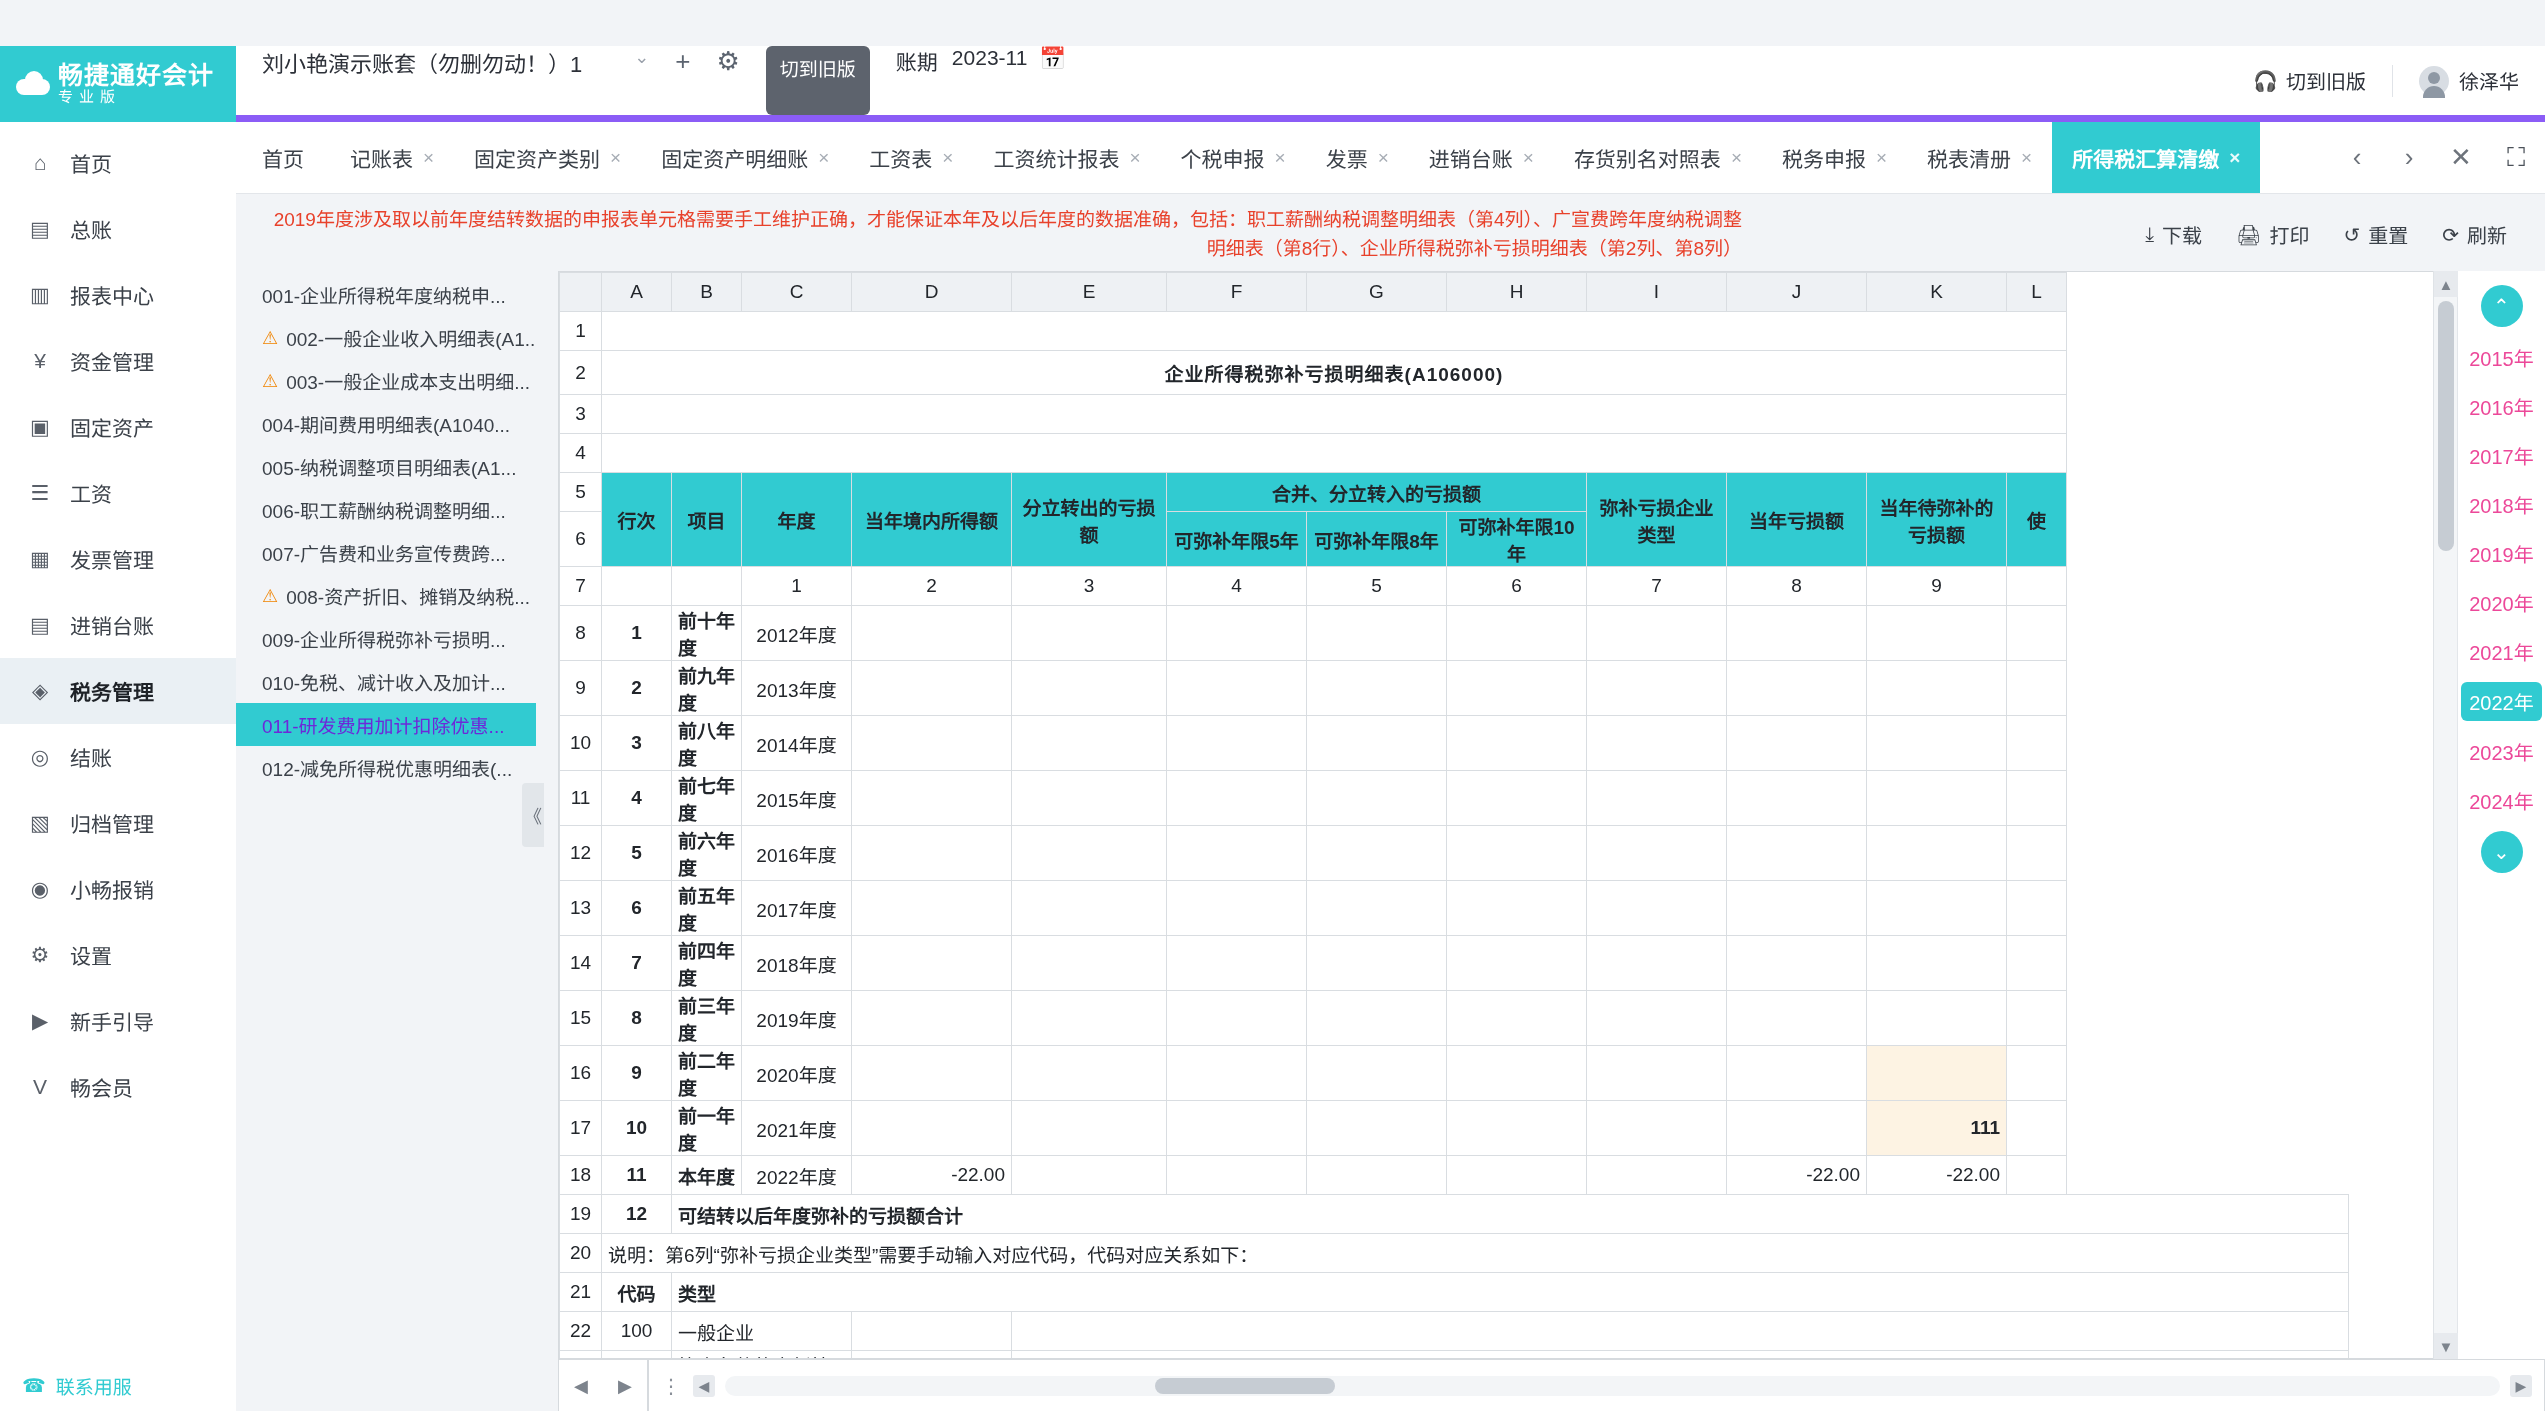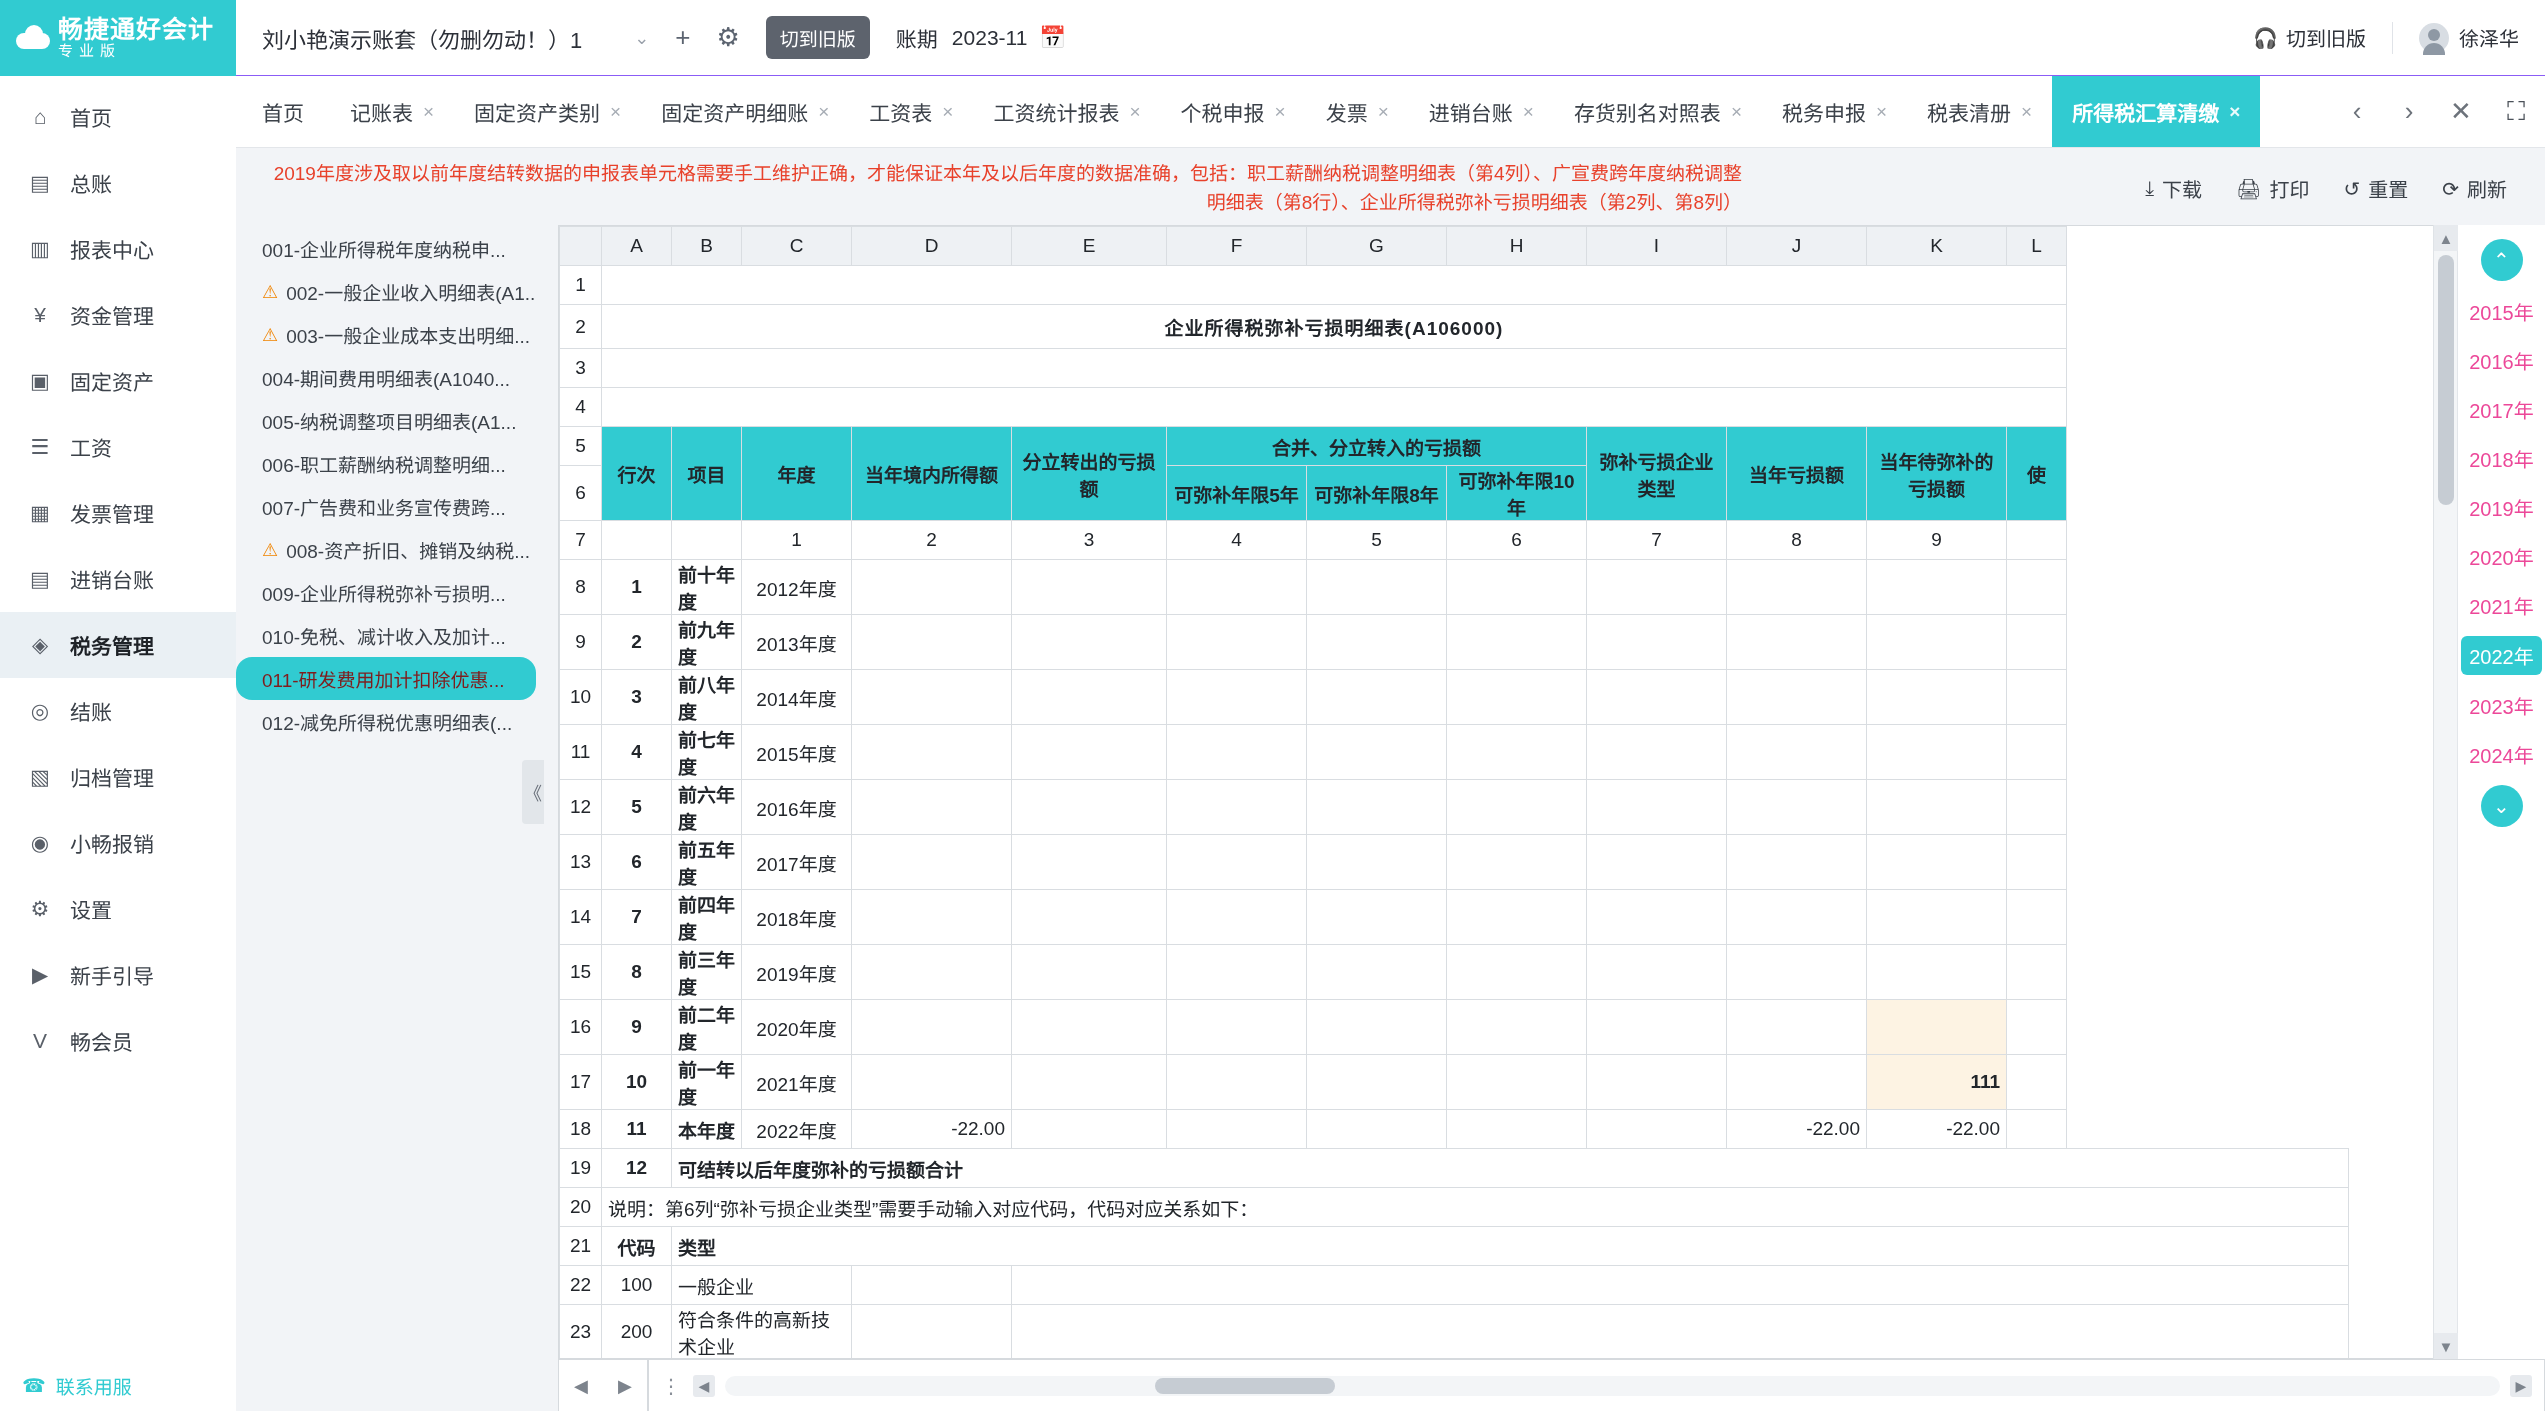--- a/index.html
+++ b/index.html
@@ -6,21 +6,21 @@
   html, body {
     margin: 0; padding: 0;
     width: 2545px; height: 1411px;
     overflow: hidden;
     font-family: "Liberation Sans", "DejaVu Sans", sans-serif;
     background: #f2f4f7;
   }
   .app { position: relative; width: 2545px; height: 1411px; display: flex; flex-direction: column; }
 
   
-  .topbar { height: 76px; background: #ffffff; display: flex; align-items: center; flex: 0 0 76px; border-bottom: 1px solid #8b5cf6; }
+  .topbar { height: 76px; background: #ffffff; display: flex; flex: 0 0 76px; border-bottom: 7px solid #8b5cf6; margin-top: 46px; }
   .logo-box { width: 236px; height: 76px; background: #31cbd1; color: #fff; display: flex; align-items: center; padding-left: 16px; gap: 8px; }
   .logo-cloud { width: 34px; height: 26px; position: relative; }
   .logo-cloud::before { content: ""; position: absolute; left: 0; bottom: 2px; width: 34px; height: 16px; background: #fff; border-radius: 10px; }
   .logo-cloud::after { content: ""; position: absolute; left: 9px; top: 0; width: 18px; height: 18px; background: #fff; border-radius: 50%; }
   .logo-text { display: flex; flex-direction: column; line-height: 1.08; }
   .logo-main { font-size: 25px; font-weight: bold; letter-spacing: 1px; }
   .logo-sub { font-size: 15px; letter-spacing: 6px; }
 
   .acct-name { font-size: 22px; color: #2c3038; margin-left: 26px; white-space: nowrap; }
   .caret-down { margin-left: 52px; color: #9aa1ab; font-size: 18px; cursor: pointer; }
@@ -66,21 +66,21 @@
   .notice { color: #e8412b; font-size: 19px; line-height: 1.5; max-width: 1480px; }
   .notice-actions { margin-left: auto; display: flex; align-items: center; gap: 34px; padding-right: 12px; padding-top: 14px; }
   .na { display: flex; align-items: center; gap: 8px; font-size: 20px; color: #3b4149; cursor: pointer; }
 
   
   .sheet-wrap { flex: 1 1 auto; min-height: 0; display: flex; padding: 0 0 0 0; position: relative; }
 
   
   .report-list { width: 300px; flex: 0 0 300px; background: #f2f4f7; padding-top: 2px; overflow: hidden; }
   .rl-item { height: 43px; display: flex; align-items: center; gap: 8px; padding-left: 26px; font-size: 19px; color: #3b4149; cursor: pointer; white-space: nowrap; overflow: hidden; }
-  .rl-item.active { background: #31cbd1; color: #7f1d1d; border-radius: 16px; }
+  .rl-item.active { background: #31cbd1; color: #6d28d9; }
   .warn { color: #f08300; font-size: 18px; flex: 0 0 auto; }
   .rl-collapse { position: absolute; left: 286px; top: 50%; transform: translateY(-50%); width: 22px; height: 64px; background: #e2e6ea; color: #69707a; display: flex; align-items: center; justify-content: center; font-size: 18px; border-radius: 4px 0 0 4px; cursor: pointer; }
 
   
   .grid-area { flex: 1 1 auto; min-width: 0; background: #fff; border: 1px solid #d6dade; border-right: none; display: flex; flex-direction: column; margin-left: 22px; }
   .grid-scroll { flex: 1 1 auto; overflow: hidden; position: relative; }
   table.grid { border-collapse: collapse; table-layout: fixed; width: 1790px; }
   table.grid td, table.grid th { border: 1px solid #d9dde1; font-size: 19px; color: #22262b; padding: 0 6px; height: 39px; vertical-align: middle; background: #fff; }
   .corner { width: 42px; background: #eef1f4 !important; }
   .colhead { background: #eef1f4 !important; text-align: center; font-weight: normal; color: #3b4149; height: 33px; font-size: 19px; }

